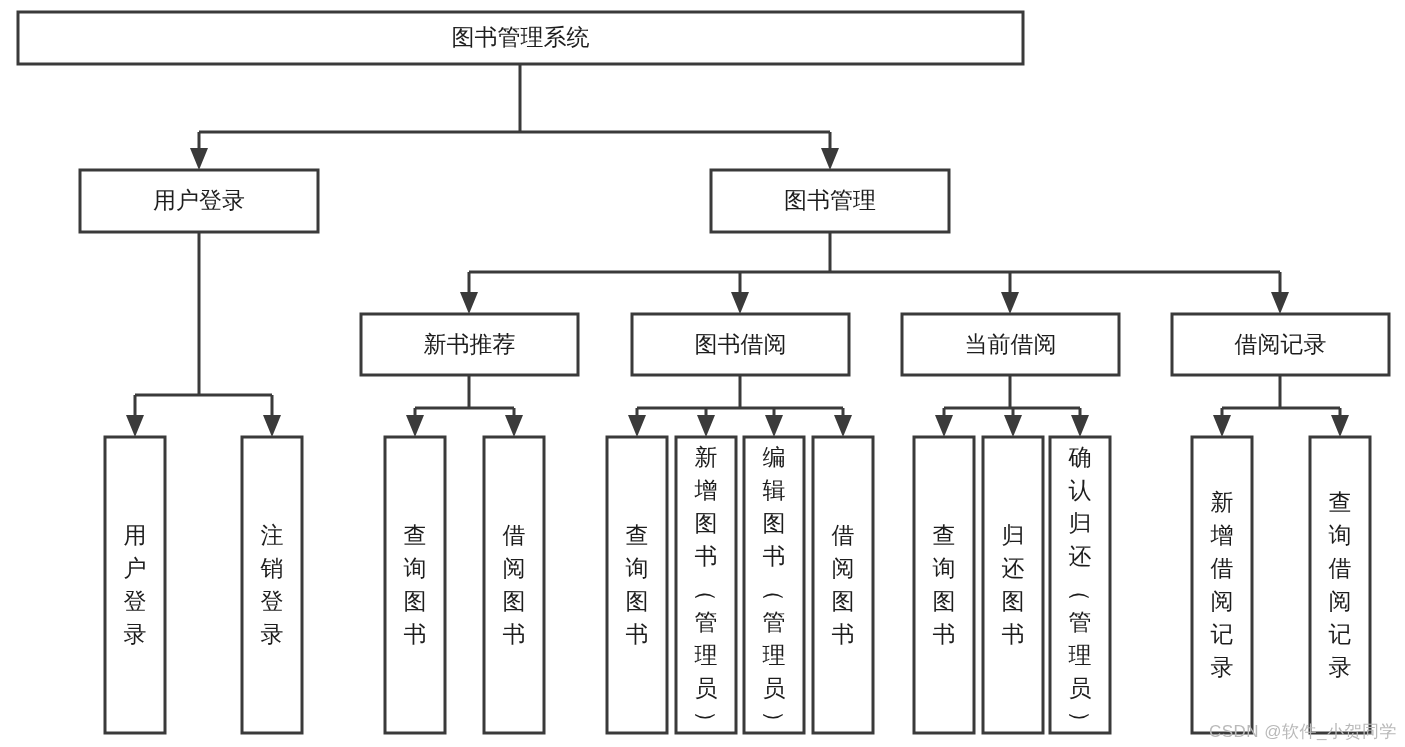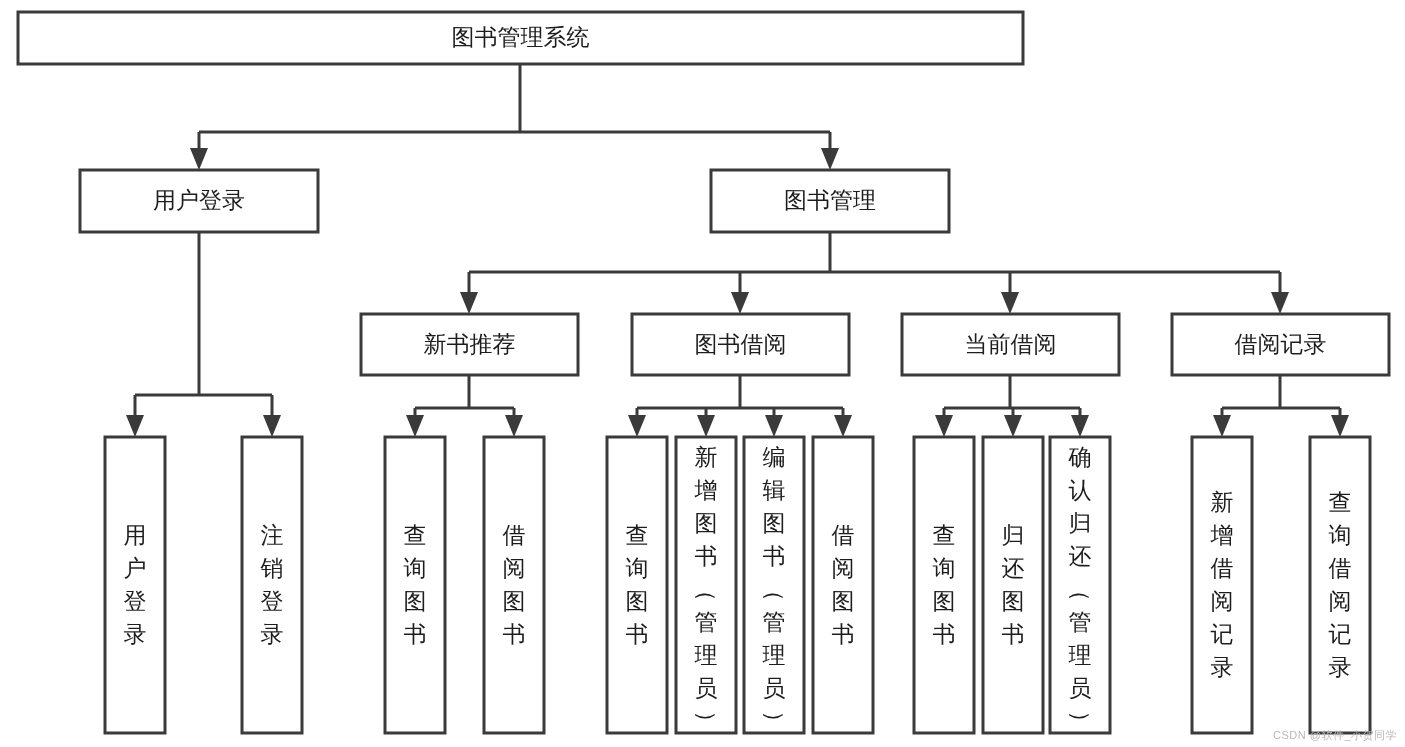--- a/index.html
+++ b/index.html
@@ -32,21 +32,21 @@
     stroke:#3a3a3a;
     stroke-width:3;
     fill:none;
     stroke-linecap:butt;
   }
   .arrow-head{fill:#3a3a3a;stroke:none;}
   .watermark{
     position:absolute;
     right:8px;bottom:4px;
     font-family:"Liberation Sans","DejaVu Sans",sans-serif;
-    font-size:11px;
+    font-size:17px;
     color:#b9b9b9;
     letter-spacing:0.5px;
     white-space:nowrap;
     user-select:none;
     text-align:right;
   }
 </style>
 </head>
 <body>
 

